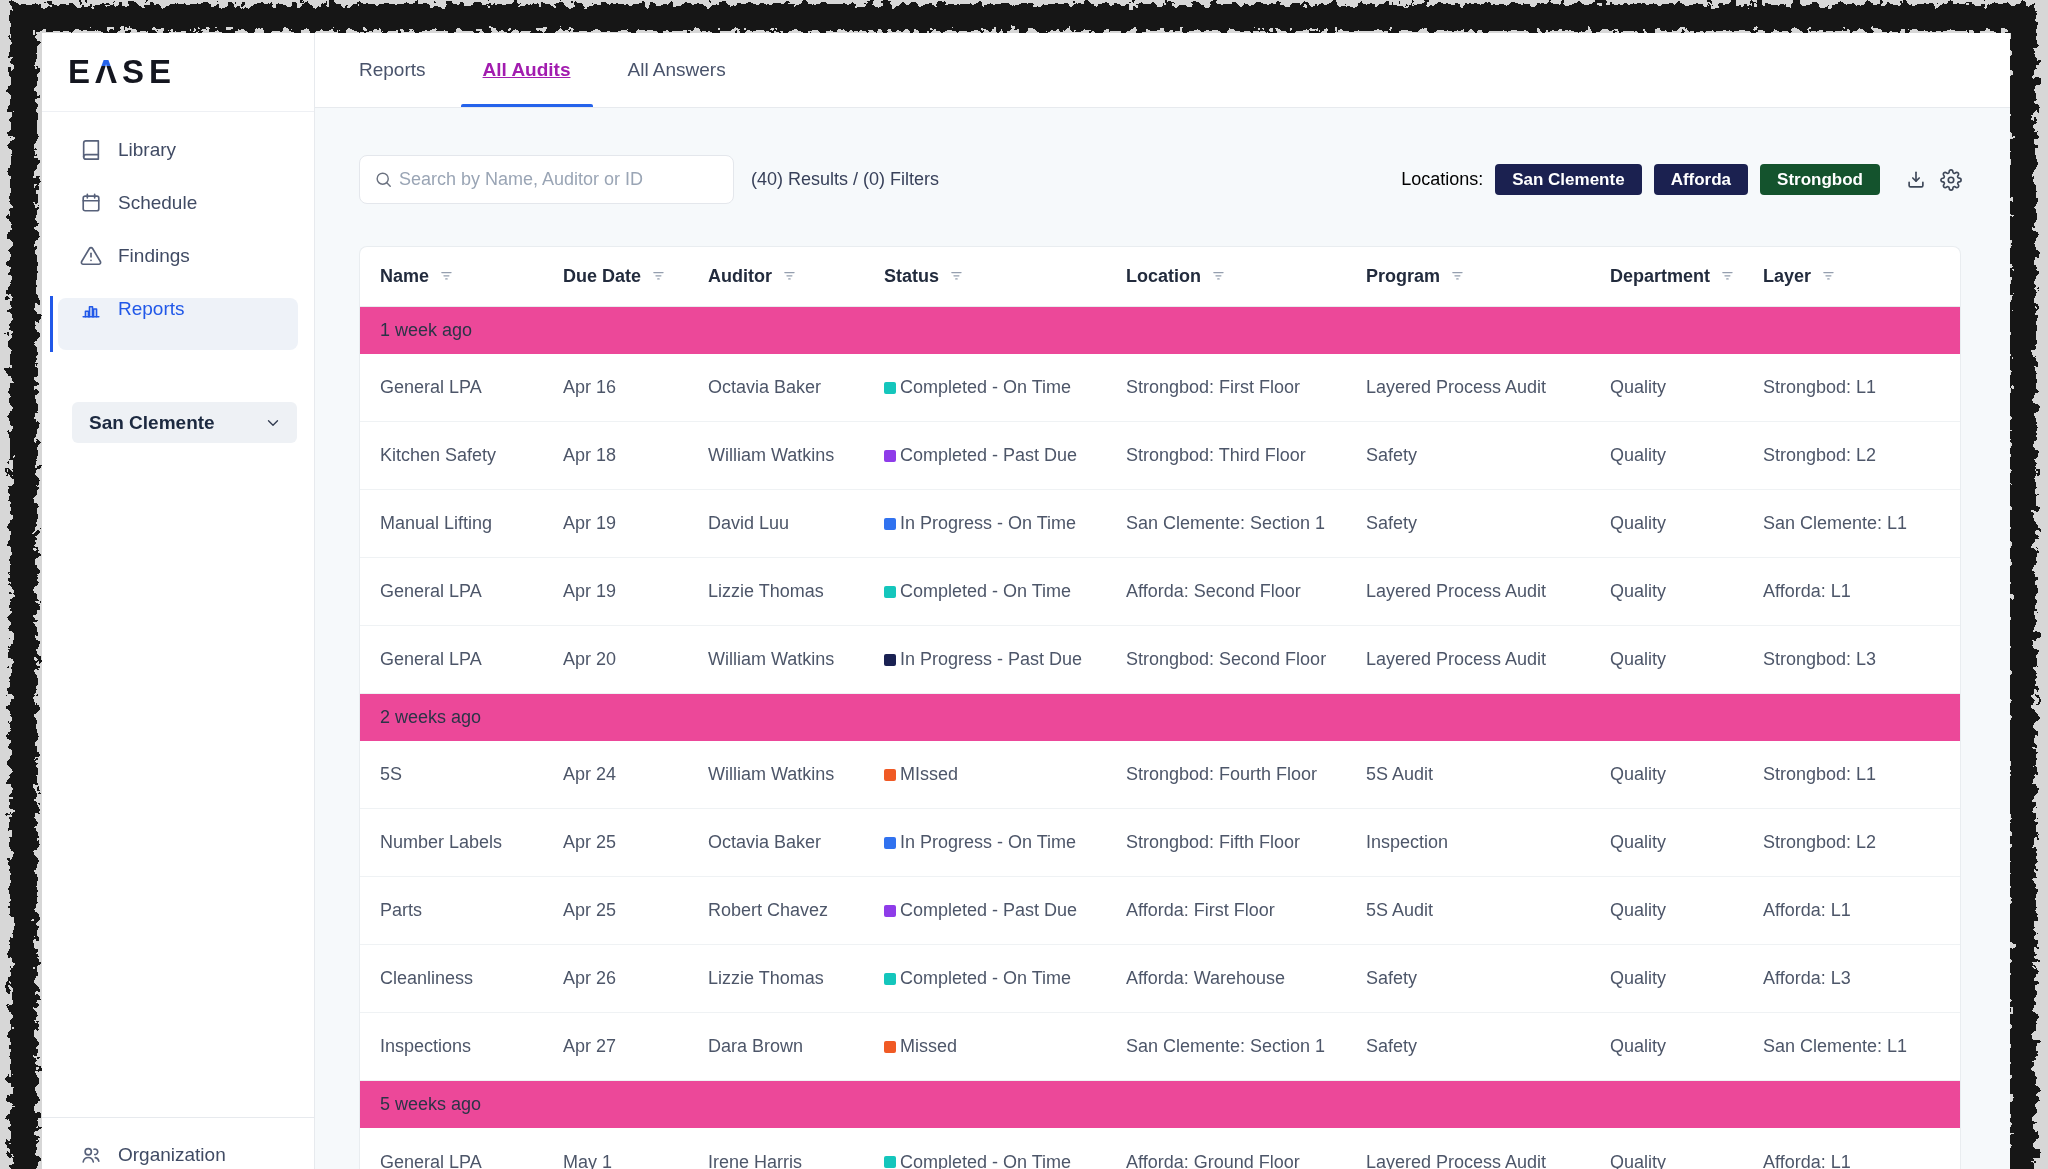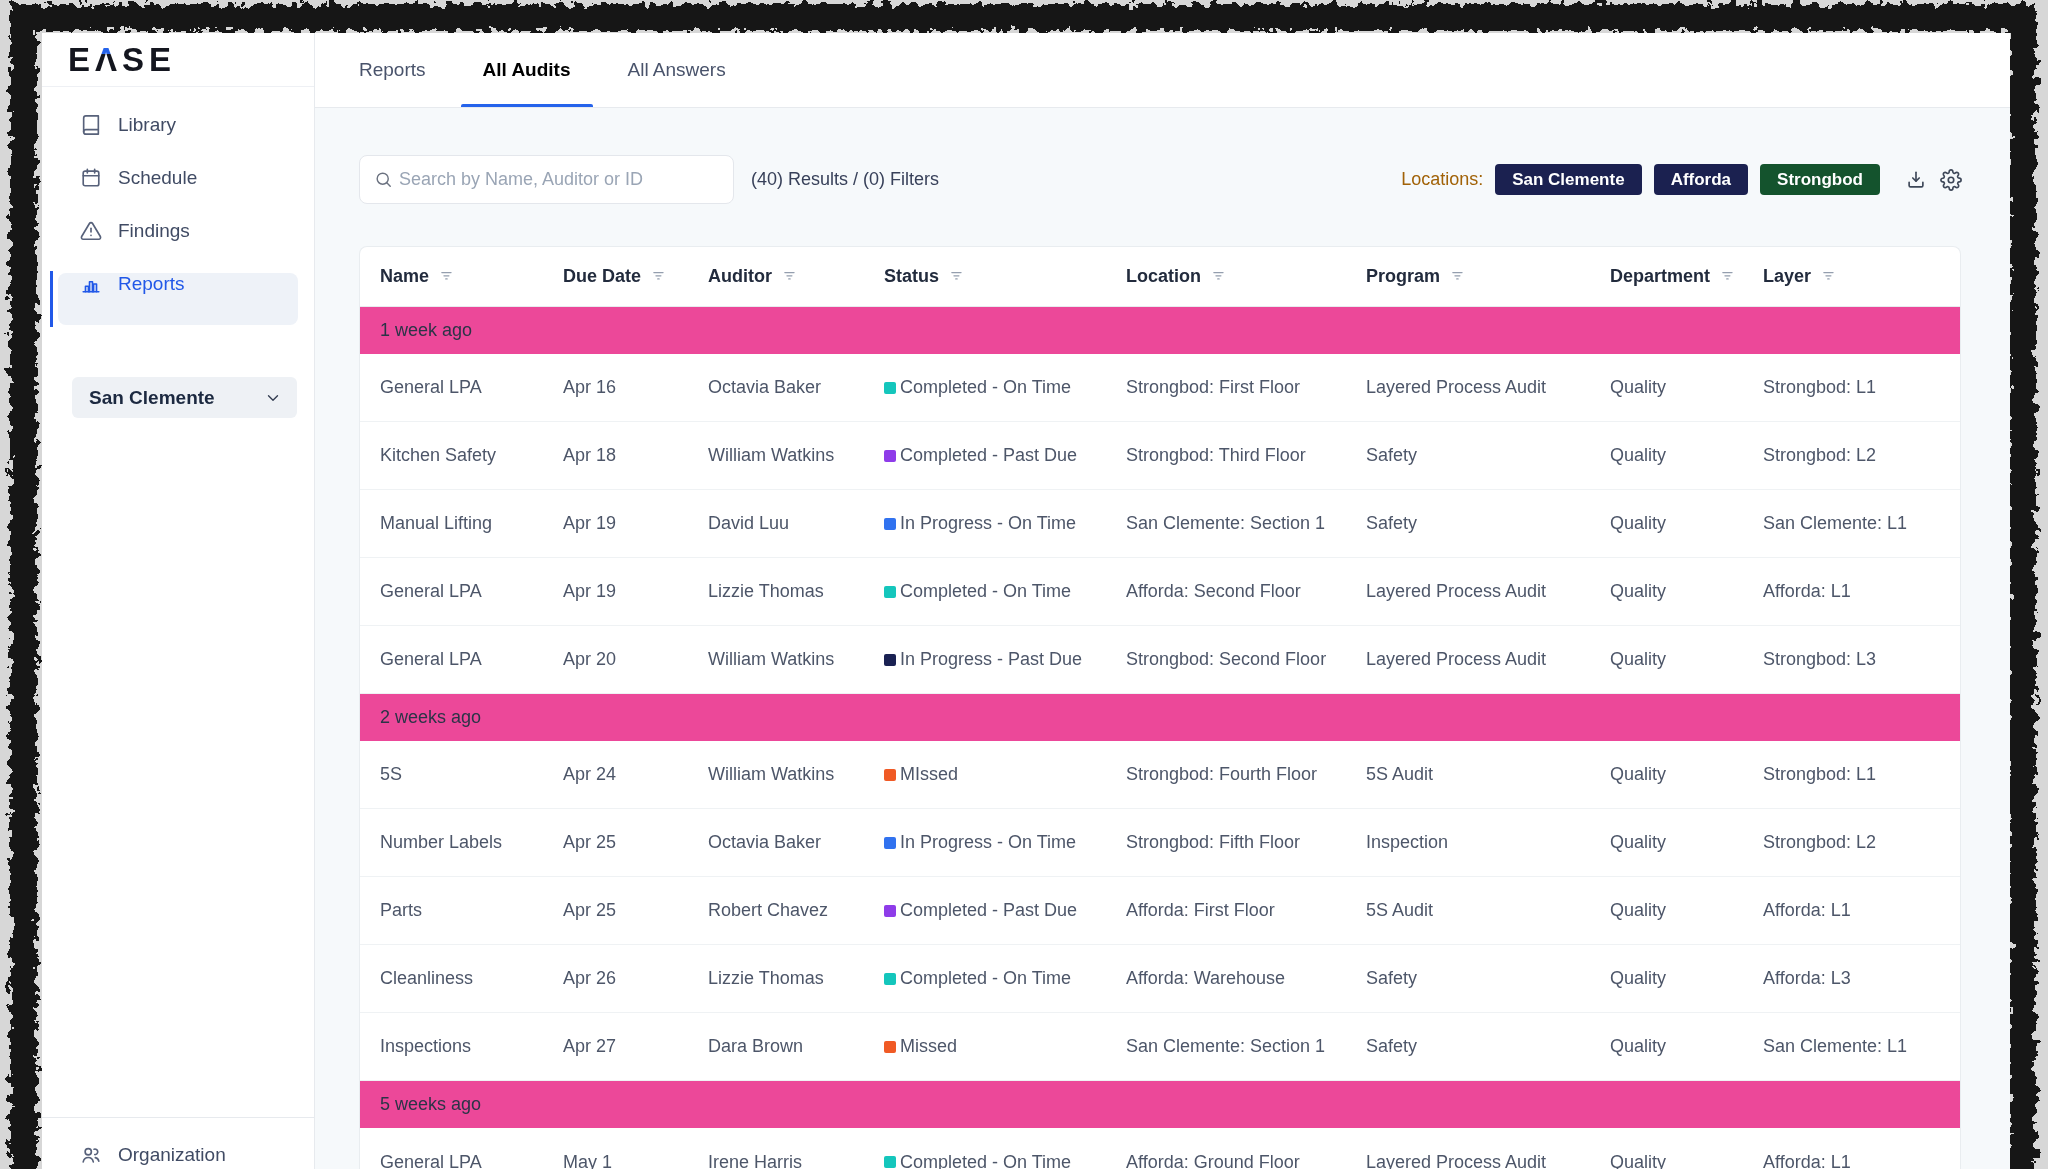--- a/index.html
+++ b/index.html
@@ -20,21 +20,21 @@
     filter:url(#roughen);
     z-index:1;
   }
   .app{
     position:absolute; left:42px; top:33px; width:1968px; height:1136px;
     background:#f6f9fb; display:flex; overflow:hidden; z-index:2;
   }
 
   
   .sidebar{ width:273px; flex:0 0 273px; background:#fff; border-right:1px solid #e7eaee; position:relative; }
-  .logo-area{ height:54px; border-bottom:1px solid #eef0f4; display:flex; align-items:center; padding-left:26px; }
+  .logo-area{ height:79px; border-bottom:1px solid #eef0f4; display:flex; align-items:center; padding-left:26px; }
   .logo{ font-size:33px; font-weight:700; letter-spacing:5px; color:#14161f; }
   .logo .logo-a{
     background:linear-gradient(180deg,#2563eb 0%,#2563eb 34%,#14161f 34%);
     -webkit-background-clip:text; background-clip:text; color:transparent;
   }
   .nav{ padding:27px 16px 0; }
   .nav-item{ position:relative; display:flex; align-items:flex-start; gap:16px; height:52px;
     padding-left:22px; border-radius:8px; color:#404b64; font-size:19px; margin-bottom:1px; cursor:pointer; }
   .nav-item .nico{ width:22px; height:22px; color:#57617a; }
   .nav-item.active{ background:#eef2f8; color:#2158e8; font-weight:500; }
@@ -45,35 +45,35 @@
     color:#1c2940; font-size:19px; font-weight:600; cursor:pointer; }
   .loc-select .nico{ width:18px; height:18px; color:#333d52; }
   .sidebar-bottom{ position:absolute; top:1084px; left:0; right:0; border-top:1px solid #e7eaee; padding:26px 16px 0; }
   .sidebar-bottom .nav-item{ height:52px; }
 
   
   .main{ flex:1; display:flex; flex-direction:column; min-width:0; }
   .topbar{ height:75px; flex:0 0 75px; background:#fff; border-bottom:1px solid #e7eaee;
     display:flex; align-items:stretch; padding-left:44px; gap:57px; }
   .tab{ display:flex; align-items:center; font-size:19px; color:#49536b; position:relative; cursor:pointer; }
-  .tab.active{ color:#000000; font-weight:700; }
+  .tab.active{ color:#a21caf; font-weight:700;text-decoration:underline; }
   .tab.active::after{ content:''; position:absolute; left:-22px; right:-22px; bottom:0; height:3px;
     background:#2563eb; border-radius:2px 2px 0 0; }
 
   .content{ flex:1; padding:47px 48px 0 44px; }
   .toolbar{ display:flex; align-items:center; }
   .search-box{ width:375px; height:49px; background:#fff; border:1px solid #e4e7ec; border-radius:8px;
     display:flex; align-items:center; padding:0 14px; gap:6px; }
   .search-box .nico{ width:19px; height:19px; color:#6b7280; flex:0 0 auto; }
   .search-box input{ border:0; outline:0; background:transparent; width:100%; font-size:18px;
     font-family:"Liberation Sans",sans-serif; color:#28324a; }
   .search-box input::placeholder{ color:#9aa5b5; }
   .results{ margin-left:17px; font-size:18px; color:#38415a; }
   .toolbar-right{ margin-left:auto; display:flex; align-items:center; }
-  .loc-label{ font-size:18px; color:#a16207; margin-right:12px; }
+  .loc-label{ font-size:18px; color:#000000; margin-right:12px; }
   .btn-loc{ background:#1b2150; color:#fff; border:0; border-radius:4px; height:31px; padding:0 17px;
     font-size:17px; font-weight:600; font-family:"Liberation Sans",sans-serif; margin-right:12px; cursor:pointer; }
   .icon-btn{ width:22px; height:22px; color:#3d4758; margin-left:13px; cursor:pointer; }
   .icon-btn:first-of-type{ margin-left:24px; }
 
   
   .table-card{ margin-top:42px; width:1602px; background:#fff; border:1px solid #e9edf0; border-bottom:0;
     border-radius:8px 8px 0 0; overflow:hidden; }
   .thead,.row{ display:grid; grid-template-columns:183px 145px 176px 242px 240px 244px 153px 199px;
     padding-left:20px; align-items:center; }

